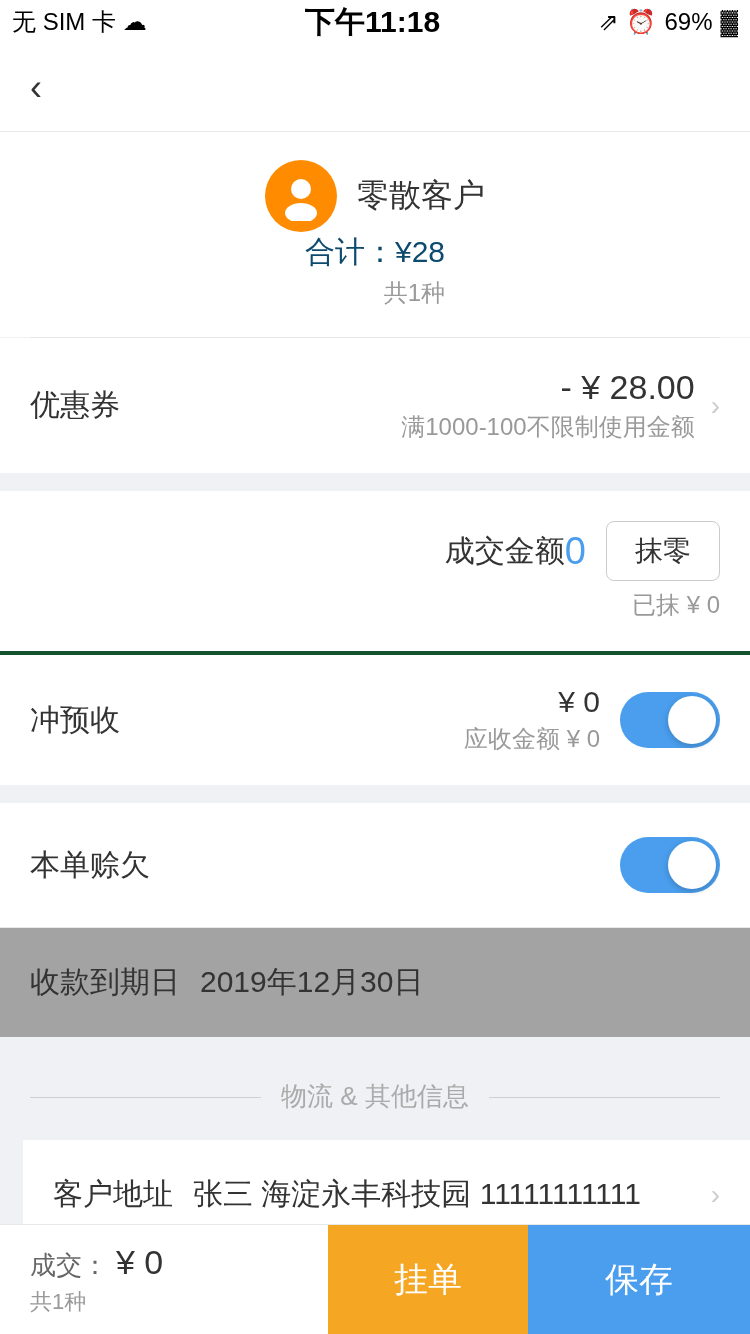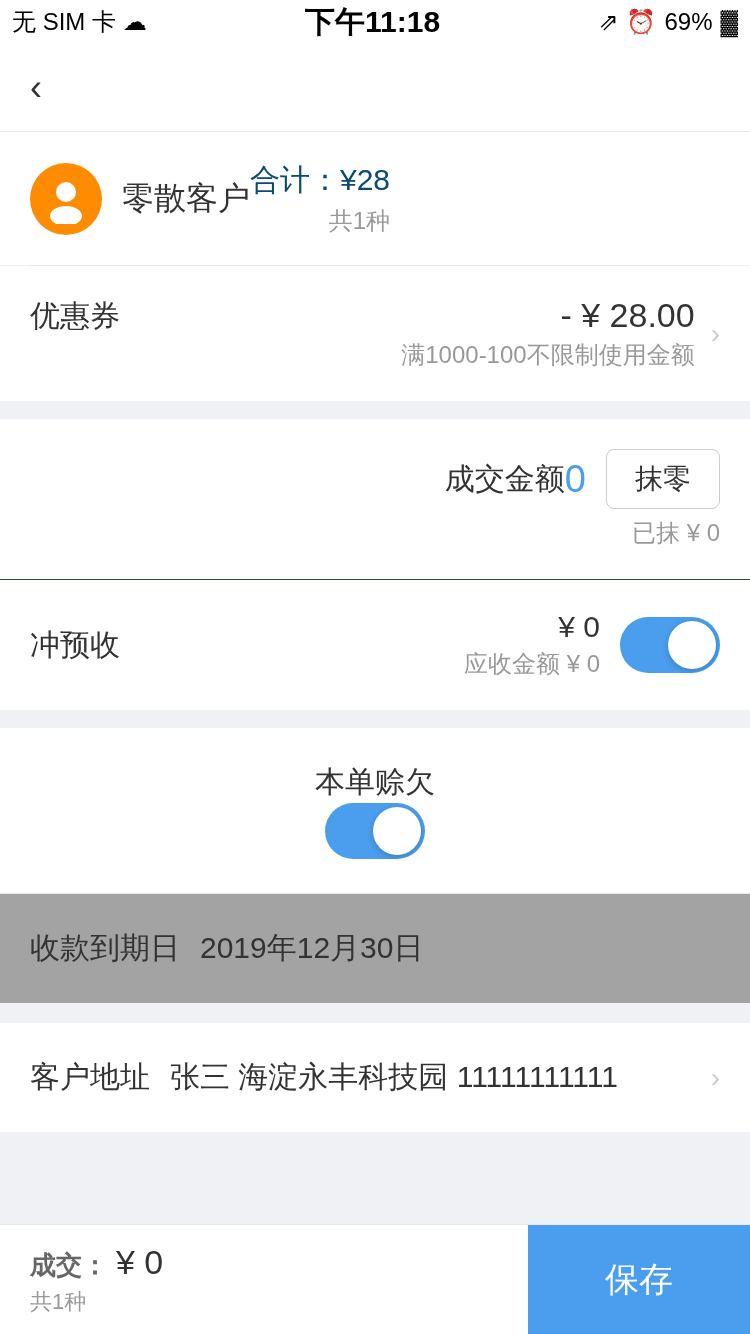--- a/index.html
+++ b/index.html
@@ -60,22 +60,23 @@
     }
 
     
     .section-white {
       background: #fff;
       padding: 0 30px;
     }
     .customer-row {
       display: flex;
       align-items: center;
-      justify-content: flex-start;
+      justify-content: center;
       padding: 28px 0;
+      flex-direction: column;
     }
     .customer-left {
       display: flex;
       align-items: center;
       gap: 20px;
     }
     .avatar {
       width: 72px;
       height: 72px;
       border-radius: 50%;
@@ -114,20 +115,21 @@
       height: 1px;
       background: #e8e8e8;
       margin: 0 30px;
     }
 
     
     .row-item {
       background: #fff;
       padding: 30px 30px;
       display: flex;
+      align-items: center;
       justify-content: space-between;
     }
     .row-label {
       font-size: 30px;
       color: #333;
     }
     .row-right {
       display: flex;
       align-items: center;
       gap: 16px;
@@ -190,21 +192,21 @@
       margin-top: 8px;
     }
 
     
     .prepay-section {
       background: #fff;
       padding: 30px 30px;
       display: flex;
       align-items: center;
       justify-content: space-between;
-      border-top: 1px solid #14532d;
+      border-top: 4px solid #14532d;
     }
     .prepay-label {
       font-size: 30px;
       color: #333;
     }
     .prepay-right {
       display: flex;
       align-items: center;
       gap: 20px;
     }
@@ -242,21 +244,20 @@
       box-shadow: 0 2px 6px rgba(0,0,0,0.2);
     }
 
     
     .debit-section {
       background: #fff;
       padding: 34px 30px;
       display: flex;
       align-items: center;
       justify-content: space-between;
-      flex-direction: column;
     }
     .debit-label {
       font-size: 30px;
       color: #333;
     }
 
     
     .due-date-section {
       background: #a3a3a3;
       padding: 34px 30px;
@@ -302,20 +303,21 @@
       z-index: 1;
     }
 
     
     .address-section {
       background: #fff;
       padding: 34px 30px;
       display: flex;
       align-items: center;
       justify-content: space-between;
+      margin-left: 23px;
     }
     .address-label {
       font-size: 30px;
       color: #333;
       flex-shrink: 0;
       margin-right: 20px;
     }
     .address-value {
       font-size: 30px;
       color: #333;
@@ -340,21 +342,20 @@
     .bottom-deal {
       font-size: 28px;
       color: #333;
       display: flex;
       align-items: baseline;
       gap: 8px;
     }
     .bottom-deal-label {
       font-size: 26px;
       color: #666;
-      font-weight: bold;
     }
     .bottom-deal-amount {
       font-size: 34px;
       color: #333;
       font-weight: 500;
     }
     .bottom-count {
       font-size: 22px;
       color: #999;
       margin-top: 4px;
@@ -472,20 +473,24 @@
 
   <div class="due-date-section">
     <div class="due-date-row">
       <span class="due-date-label">收款到期日</span>
       <span class="due-date-value">2019年12月30日</span>
     </div>
   </div>
 
   <div class="divider-gray"></div>
 
+  <div class="logistics-header">
+    <div class="logistics-line"></div>
+    <span class="logistics-title">物流 &amp; 其他信息</span>
+  </div>
 
   <div class="divider-gray" style="height:2px;"></div>
 
   <div class="address-section">
     <span class="address-label">客户地址</span>
     <span class="address-value">张三 海淀永丰科技园 11111111111</span>
     <span class="chevron">›</span>
   </div>
 
   <div class="divider-gray" style="height: 200px;"></div>
@@ -493,14 +498,15 @@
 </div>
 
 <div class="bottom-bar">
   <div class="bottom-info">
     <div class="bottom-deal">
       <span class="bottom-deal-label">成交：</span>
       <span class="bottom-deal-amount">¥ 0</span>
     </div>
     <div class="bottom-count">共1种</div>
   </div>
+  <div class="btn-hold">挂单</div>
   <div class="btn-save">保存</div>
 </div>
 
 </body></html>

